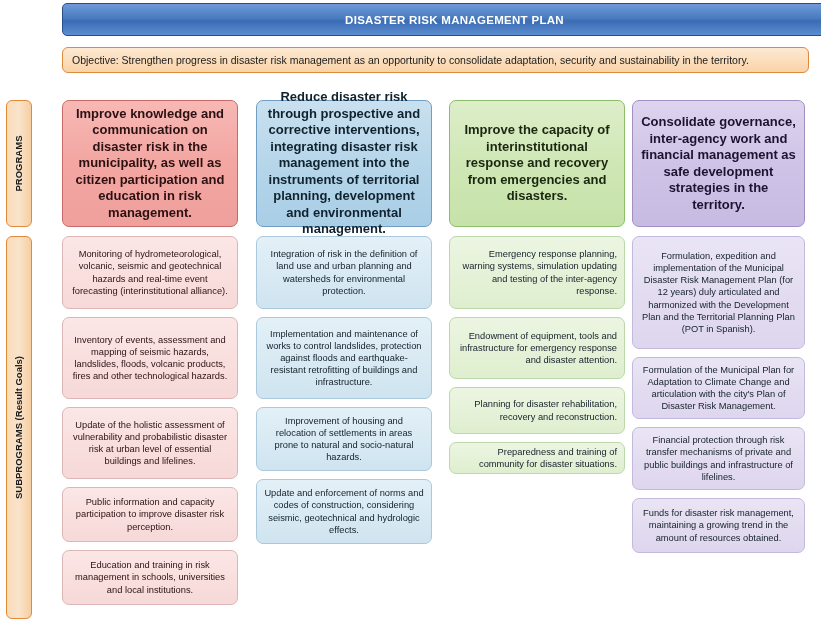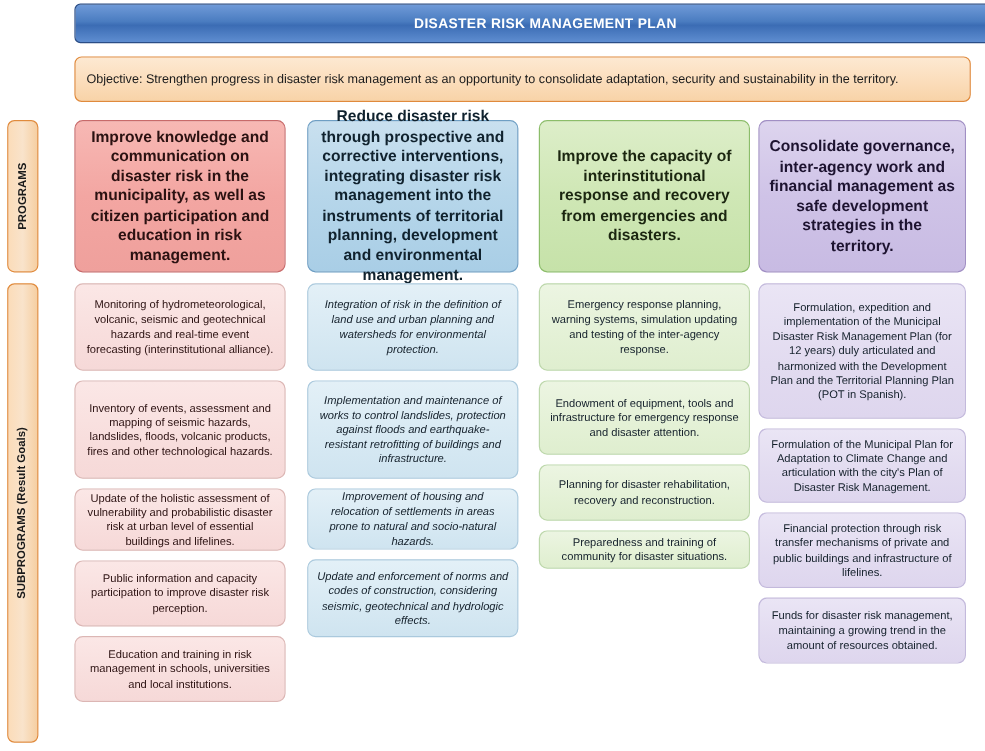--- a/index.html
+++ b/index.html
@@ -40,21 +40,21 @@
     text-align: center;
     box-sizing: border-box;
   }
 
   
   .objective-box {
     position: absolute;
     left: 62px;
     top: 47px;
     width: 747px;
-    height: 38px;
+    height: 26px;
     border: 1px solid #e08a3c;
     border-radius: 6px;
     background: linear-gradient(to bottom, #fde9d2 0%, #fbdcb9 60%, #f8d3a8 100%);
     color: #1a1a1a;
     font-size: 10.5px;
     display: flex;
     align-items: center;
     padding: 0 9px;
     box-sizing: border-box;
   }
@@ -161,25 +161,25 @@
     color: #14202b;
   }
   #subcol-0 .sub {
     border-color: #dcb6b4;
     background: linear-gradient(to bottom, #fbe7e6 0%, #f8dedd 60%, #f6d9d8 100%);
     color: #2b1111;
   }
   #subcol-1 .sub {
     border-color: #aac9dd;
     background: linear-gradient(to bottom, #e3f0f7 0%, #d7e9f3 60%, #cfe4f0 100%);
-    font-style: italic;
   }
   #subcol-2 .sub {
     border-color: #bcd7aa;
     background: linear-gradient(to bottom, #ecf5e2 0%, #e4f1d6 60%, #dfeecf 100%);
+    text-align: right;
   }
   #subcol-3 .sub {
     border-color: #c3b9dc;
     background: linear-gradient(to bottom, #eae5f5 0%, #e2dbf0 60%, #ded6ee 100%);
   }
 </style>
 </head>
 <body>
 
 <div id="canvas">
@@ -196,29 +196,29 @@
   </div>
 
   <div class="prog" id="prog-0">Improve knowledge and communication on disaster risk in the municipality, as well as citizen participation and education in risk management.</div>
   <div class="prog" id="prog-1">Reduce disaster risk through prospective and corrective interventions, integrating disaster risk management into the instruments of territorial planning, development and environmental management.</div>
   <div class="prog" id="prog-2">Improve the capacity of interinstitutional response and recovery from emergencies and disasters.</div>
   <div class="prog" id="prog-3">Consolidate governance, inter-agency work and financial management as safe development strategies in the territory.</div>
 
   <div class="subcol" id="subcol-0">
     <div class="sub" style="height:73px">Monitoring of hydrometeorological, volcanic, seismic and geotechnical hazards and real-time event forecasting (interinstitutional alliance).</div>
     <div class="sub" style="height:82px">Inventory of events, assessment and mapping of seismic hazards, landslides, floods, volcanic products, fires and other technological hazards.</div>
-    <div class="sub" style="height:52px">Update of the holistic assessment of vulnerability and probabilistic disaster risk at urban level of essential buildings and lifelines.</div>
+    <div class="sub" style="height:72px">Update of the holistic assessment of vulnerability and probabilistic disaster risk at urban level of essential buildings and lifelines.</div>
     <div class="sub" style="height:55px">Public information and capacity participation to improve disaster risk perception.</div>
     <div class="sub" style="height:55px">Education and training in risk management in schools, universities and local institutions.</div>
   </div>
 
   <div class="subcol" id="subcol-1">
     <div class="sub" style="height:73px">Integration of risk in the definition of land use and urban planning and watersheds for environmental protection.</div>
     <div class="sub" style="height:82px">Implementation and maintenance of works to control landslides, protection against floods and earthquake-resistant retrofitting of buildings and infrastructure.</div>
-    <div class="sub" style="height:51px">Improvement of housing and relocation of settlements in areas prone to natural and socio-natural hazards.</div>
+    <div class="sub" style="height:64px">Improvement of housing and relocation of settlements in areas prone to natural and socio-natural hazards.</div>
     <div class="sub" style="height:65px">Update and enforcement of norms and codes of construction, considering seismic, geotechnical and hydrologic effects.</div>
   </div>
 
   <div class="subcol" id="subcol-2">
     <div class="sub" style="height:73px">Emergency response planning, warning systems, simulation updating and testing of the inter-agency response.</div>
     <div class="sub" style="height:62px">Endowment of equipment, tools and infrastructure for emergency response and disaster attention.</div>
     <div class="sub" style="height:47px">Planning for disaster rehabilitation, recovery and reconstruction.</div>
     <div class="sub" style="height:32px">Preparedness and training of community for disaster situations.</div>
   </div>
 

